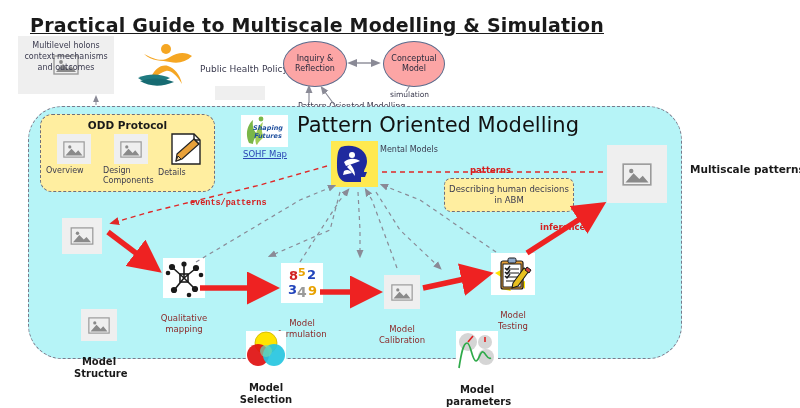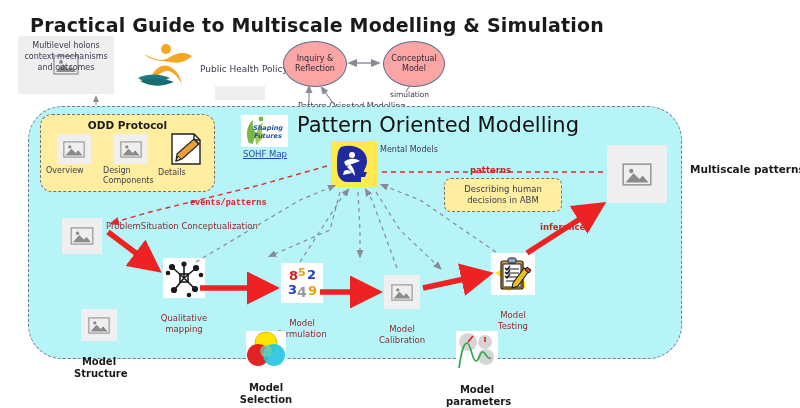--- a/index.html
+++ b/index.html
@@ -15,20 +15,21 @@
 
   
   #title{
     left:30px;top:14px;
     font-size:19px;
     font-weight:700;
     color:#1a1a1a;
     letter-spacing:.2px;
     white-space:nowrap;
     font-family:"DejaVu Sans", sans-serif;
+    text-decoration:underline;
   }
 
   
   .ph{
     background:#efefef;
     display:flex;align-items:center;justify-content:center;
   }
   .ph svg{display:block;}
 
   
@@ -106,21 +107,21 @@
 
   
   #head-box{left:331px;top:141px;width:47px;height:46px;background:#ffe94f;}
   #mm-label{
     left:380px;top:145px;font-size:8px;line-height:10px;
     color:#3b3b4f;white-space:nowrap;
   }
 
   
   #abm-note{
-    left:444px;top:178px;width:118px;height:34px;
+    left:444px;top:178px;width:130px;height:34px;
     background:#ffeea0;border:1px dashed #6f6f7c;border-radius:7px;
     box-sizing:border-box;
     display:flex;align-items:center;justify-content:center;
     text-align:center;font-size:8.5px;line-height:11px;color:#3b3b4f;
   }
 
   
   #ms-box{left:607px;top:145px;width:60px;height:58px;}
   #ms-label{
     left:690px;top:163px;font-size:10.5px;line-height:13px;
@@ -277,23 +278,20 @@
   </div>
 
   <div class="abs node" id="n-prob">
     <div class="ph" style="width:40px;height:36px;">
       <svg width="24" height="18" viewBox="0 0 26 20">
         <rect x="1" y="1" width="24" height="18" fill="none" stroke="#9a9a9a" stroke-width="1.4"></rect>
         <circle cx="8" cy="7" r="1.9" fill="#8a8a8a"></circle>
         <path d="M3 17 L10 9 L15 14 L18 11 L23 17 Z" fill="#8a8a8a"></path>
       </svg>
     </div>
-  </div>
-  <div class="abs" id="prob-label">
-    <span>ProblemSituation Conceptualization</span>
   </div>
 
   <div class="abs node" id="n-qual">
     <div style="width:42px;height:40px;margin:0 auto;background:#fff;">
       <svg width="42" height="40" viewBox="0 0 42 40">
         <rect width="42" height="40" fill="#ffffff"></rect>
         <g stroke="#1a1a1a" stroke-width="1.6" fill="none">
           <path d="M21 20 L10 10"></path>
             <path d="M21 20 L32 11"></path>
           <path d="M21 20 L12 31"></path>

